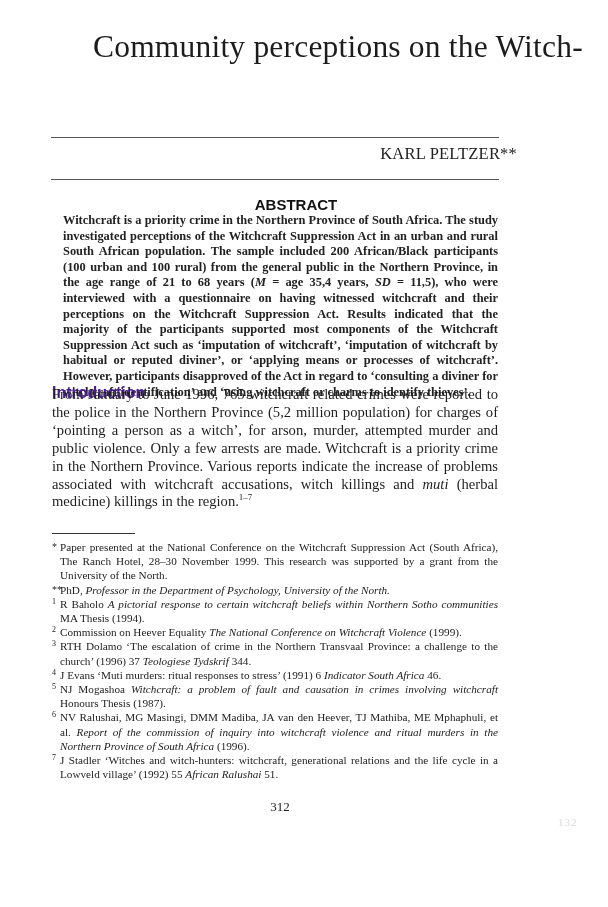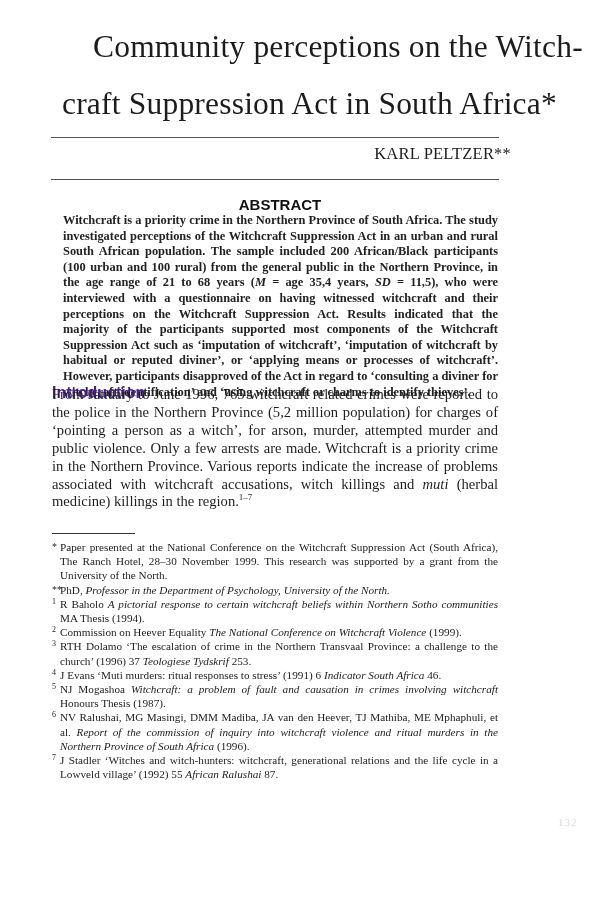--- a/index.html
+++ b/index.html
@@ -20,28 +20,28 @@
     .title.l2 { top: 83px; left: 62px; }
 
     .rule {
       position: absolute; left: 51px; width: 448px; height: 0;
       border-top: 1px solid #555;
     }
     .rule.r1 { top: 137px; }
     .rule.r2 { top: 179px; }
 
     .author {
-      position: absolute; right: 97px; top: 144px;
+      position: absolute; right: 91px; top: 144px;
       font-size: 16.5px; letter-spacing: 0.2px; color: #222;
       white-space: nowrap;
     }
 
     .abstract-head {
       position: absolute; left: 0; width: 560px; top: 196px; text-align: center;
-      padding-left: 0;
+      padding-left: 16px;
       font-family: "Liberation Sans", "DejaVu Sans", sans-serif;
       font-weight: bold; font-size: 15px; color: #111;
     }
     .abstract-head span { display: inline-block; margin-left: 0; }
 
     .abstract {
       position: absolute; left: 63px; width: 435px; top: 213px;
       font-size: 12.4px; line-height: 15.6px; text-align: justify;
       color: #222; hyphens: none; font-weight: bold;
     }
@@ -82,21 +82,20 @@
       position: absolute; left: 558px; top: 816px;
       font-size: 11px; color: #d8d8d8; letter-spacing: 1px;
     }
   </style>
 </head>
 <body>
 
 <div class="page">
 
   <div class="title l1">Community perceptions on the Witch-</div>
-  <div class="title l2">craft Suppression Act in South Africa*</div>
 
   <div class="rule r1"></div>
   <div class="author">KARL PELTZER**</div>
   <div class="rule r2"></div>
 
   <div class="abstract-head">
     <span>ABSTRACT</span>
   </div>
 
   <div class="abstract"><span>Witchcraft is a priority crime in the Northern Province of South Africa. The study investigated perceptions of the Witchcraft Suppression Act in an urban and rural South African population. The sample included 200 African/Black participants (100 urban and 100 rural) from the general public in the Northern Province, in the age range of 21 to 68 years (</span><i>M</i><span> = age 35,4 years, </span><i>SD</i><span> = 11,5), who were interviewed with a questionnaire on having witnessed witchcraft and their perceptions on the Witchcraft Suppression Act. Results indicated that the majority of the participants supported most components of the Witchcraft Suppression Act such as ‘imputation of witchcraft’, ‘imputation of witchcraft by habitual or reputed diviner’, or ‘applying means or processes of witchcraft’. However, participants disapproved of the Act in regard to ‘consulting a diviner for witchcraft identification’ and ‘using witchcraft or charms to identify thieves’.</span></div>
@@ -105,21 +104,22 @@
 
   <div class="body-text"><span>From January to June 1996, 765 witchcraft related crimes were reported to the police in the Northern Province (5,2 million population) for charges of ‘pointing a person as a witch’, for arson, murder, attempted murder and public violence. Only a few arrests are made. Witchcraft is a priority crime in the Northern Province. Various reports indicate the increase of problems associated with witchcraft accusations, witch killings and </span><i>muti</i><span> (herbal medicine) killings in the region.</span><sup>1–7</sup></div>
 
   <div class="fn-sep"></div>
 
   <div class="footnotes" id="footnotes">
       <div class="fn"><span class="mark star">*</span><span>Paper presented at the National Conference on the Witchcraft Suppression Act (South Africa), The Ranch Hotel, 28–30 November 1999. This research was supported by a grant from the University of the North.</span><i></i><span></span></div>
       <div class="fn"><span class="mark star">**</span><span>PhD, </span><i>Professor in the Department of Psychology, University of the North.</i><span></span></div>
       <div class="fn"><span class="mark">1</span><span>R Baholo </span><i>A pictorial response to certain witchcraft beliefs within Northern Sotho communities</i><span> MA Thesis (1994).</span></div>
       <div class="fn"><span class="mark">2</span><span>Commission on Heever Equality </span><i>The National Conference on Witchcraft Violence</i><span> (1999).</span></div>
-      <div class="fn"><span class="mark">3</span><span>RTH Dolamo ‘The escalation of crime in the Northern Transvaal Province: a challenge to the church’ (1996) 37 </span><i>Teologiese Tydskrif</i><span> 253.</span></div>
+      <div class="fn"><span class="mark">3</span><span>RTH Dolamo ‘The escalation of crime in the Northern Transvaal Province: a challenge to the church’ (1996) 37 </span><i>Teologiese Tydskrif</i><span> 344.</span></div>
       <div class="fn"><span class="mark">4</span><span>J Evans ‘Muti murders: ritual responses to stress’ (1991) 6 </span><i>Indicator South Africa</i><span> 46.</span></div>
       <div class="fn"><span class="mark">5</span><span>NJ Mogashoa </span><i>Witchcraft: a problem of fault and causation in crimes involving witchcraft</i><span> Honours Thesis (1987).</span></div>
       <div class="fn"><span class="mark">6</span><span>NV Ralushai, MG Masingi, DMM Madiba, JA van den Heever, TJ Mathiba, ME Mphaphuli, et al. </span><i>Report of the commission of inquiry into witchcraft violence and ritual murders in the Northern Province of South Africa</i><span> (1996).</span></div>
-      <div class="fn"><span class="mark">7</span><span>J Stadler ‘Witches and witch-hunters: witchcraft, generational relations and the life cycle in a Lowveld village’ (1992) 55 </span><i>African Ralushai</i><span> 87.</span></div>
+      <div class="fn"><span class="mark">7</span><span>J Stadler ‘Witches and witch-hunters: witchcraft, generational relations and the life cycle in a Lowveld village’ (1992) 55 </span><i>African Ralushai</i><span> 51.</span></div>
     </div>
 
+  <div class="page-number">312</div>
   <div class="artifact">132</div>
 </div>
 
 </body></html>

